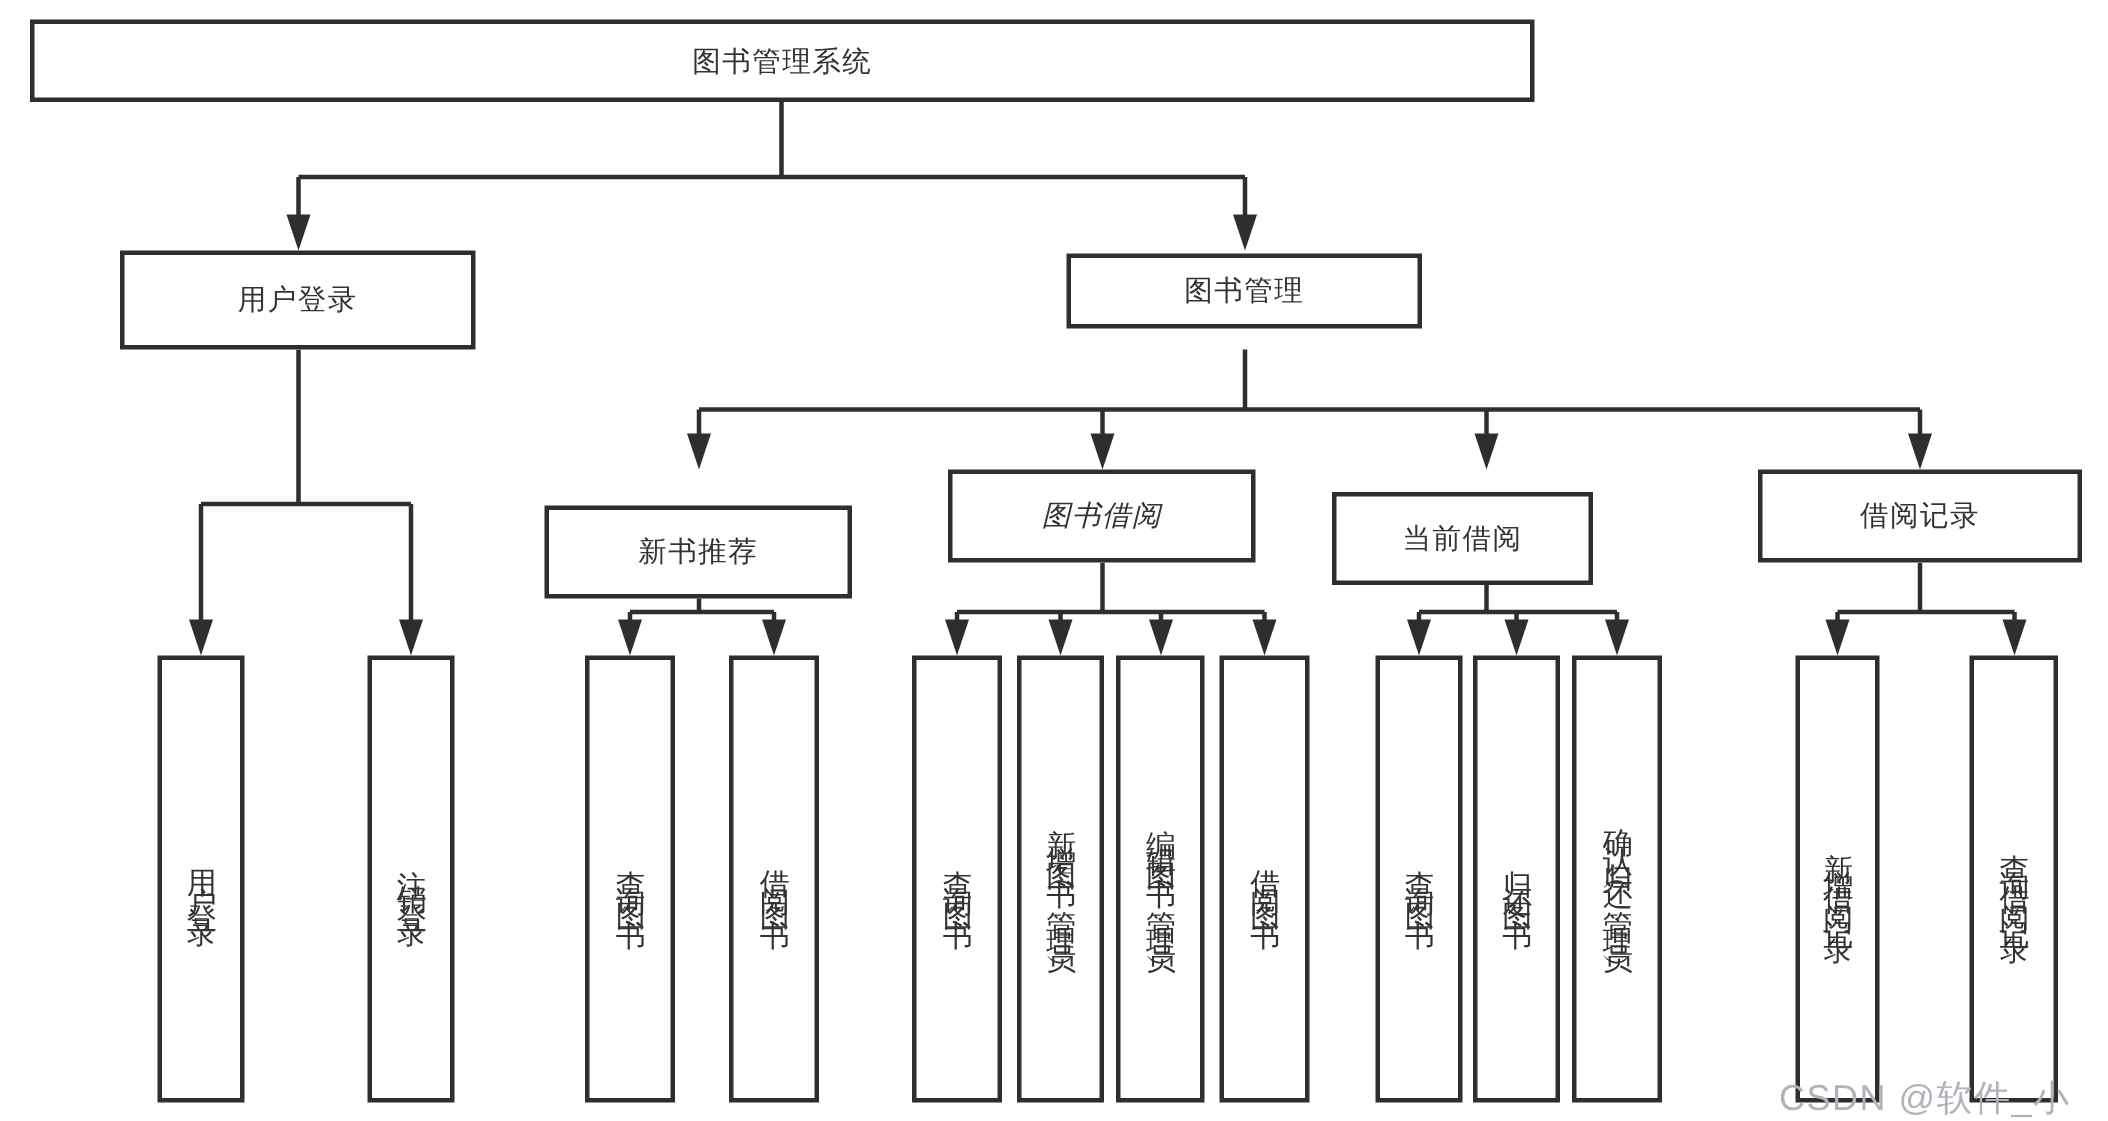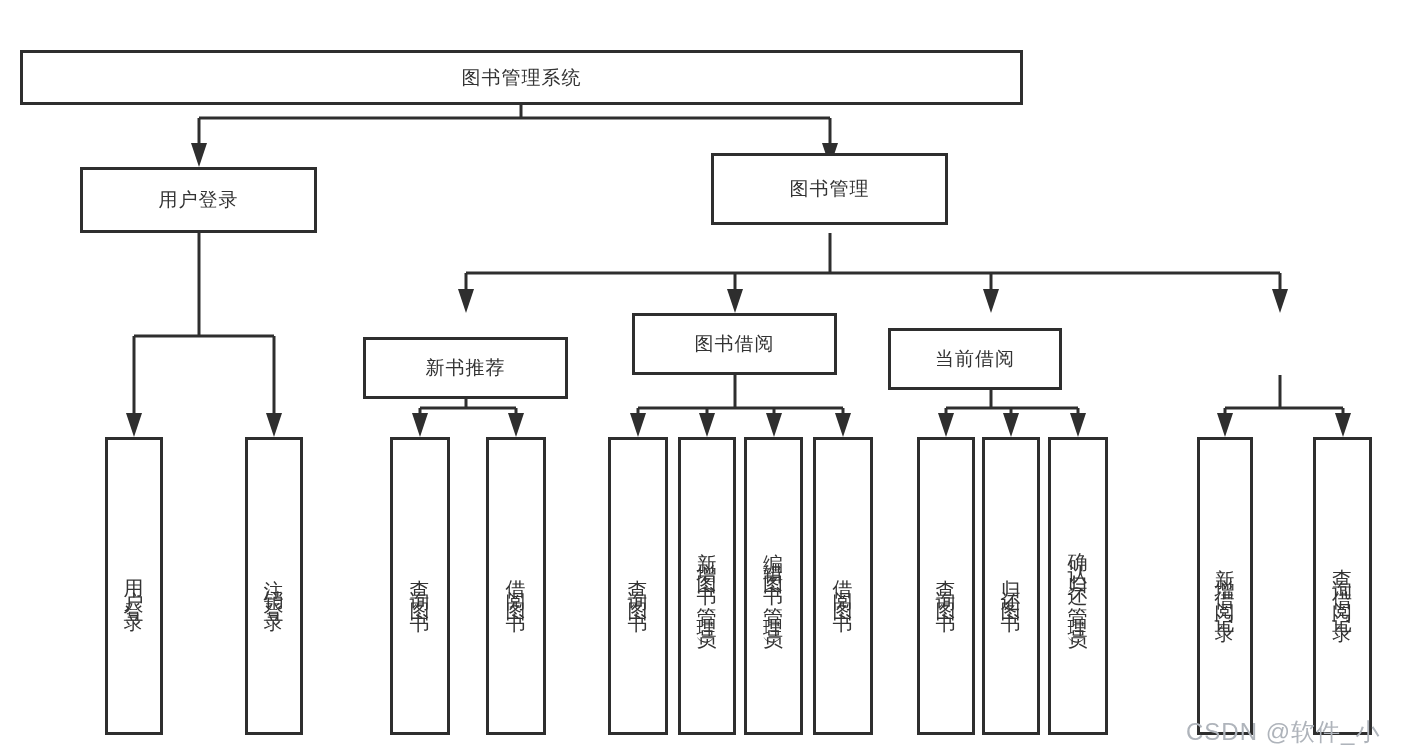--- a/index.html
+++ b/index.html
@@ -122,28 +122,29 @@
       <polygon points="1070,413 1086,413 1078,437"></polygon>
 
     <path d="M1280 375 V408"></path>
     <path d="M1225 408 H1343"></path>
     <path d="M1225 408 V417"></path>
       <polygon points="1217,413 1233,413 1225,437"></polygon>
     <path d="M1343 408 V417"></path>
       <polygon points="1335,413 1351,413 1343,437"></polygon>
   </svg>
 
-  <div class="box" style="left:20px; top:13px; width:1003px; height:55px;margin-top:37px;">图书管理系统</div>
+  <div class="box" style="left:20px; top:13px; width:1003px; height:55px;">图书管理系统</div>
 
   <div class="box" style="left:80px; top:167px; width:237px; height:66px;">用户登录</div>
-  <div class="box" style="left:711px; top:153px; width:237px; height:72px;">图书管理</div>
+  <div class="box" style="left:711px; top:169px; width:237px; height:50px;">图书管理</div>
 
   <div class="box" style="left:363px; top:313px; width:205px; height:62px;margin-top:24px;">新书推荐</div>
-  <div class="box" style="left:632px; top:313px; width:205px; height:62px;">图书借阅</div>
+  <div class="box" style="left:632px; top:313px; width:205px; height:62px;font-style:italic;">图书借阅</div>
   <div class="box" style="left:888px; top:328px; width:174px; height:62px;">当前借阅</div>
+  <div class="box" style="left:1172px; top:313px; width:216px; height:62px;">借阅记录</div>
 
   <div class="box vbox" style="left:105px; top:437px; width:58px; height:298px;">用户登录</div>
   <div class="box vbox" style="left:245px; top:437px; width:58px; height:298px;">注销登录</div>
 
   <div class="box vbox" style="left:390px; top:437px; width:60px; height:298px;">查询图书</div>
   <div class="box vbox" style="left:486px; top:437px; width:60px; height:298px;">借阅图书</div>
 
   <div class="box vbox" style="left:608px; top:437px; width:60px; height:298px;">查询图书</div>
   <div class="box vbox" style="left:678px; top:437px; width:58px; height:298px;">新增图书（管理员）</div>
   <div class="box vbox" style="left:744px; top:437px; width:59px; height:298px;">编辑图书（管理员）</div>

